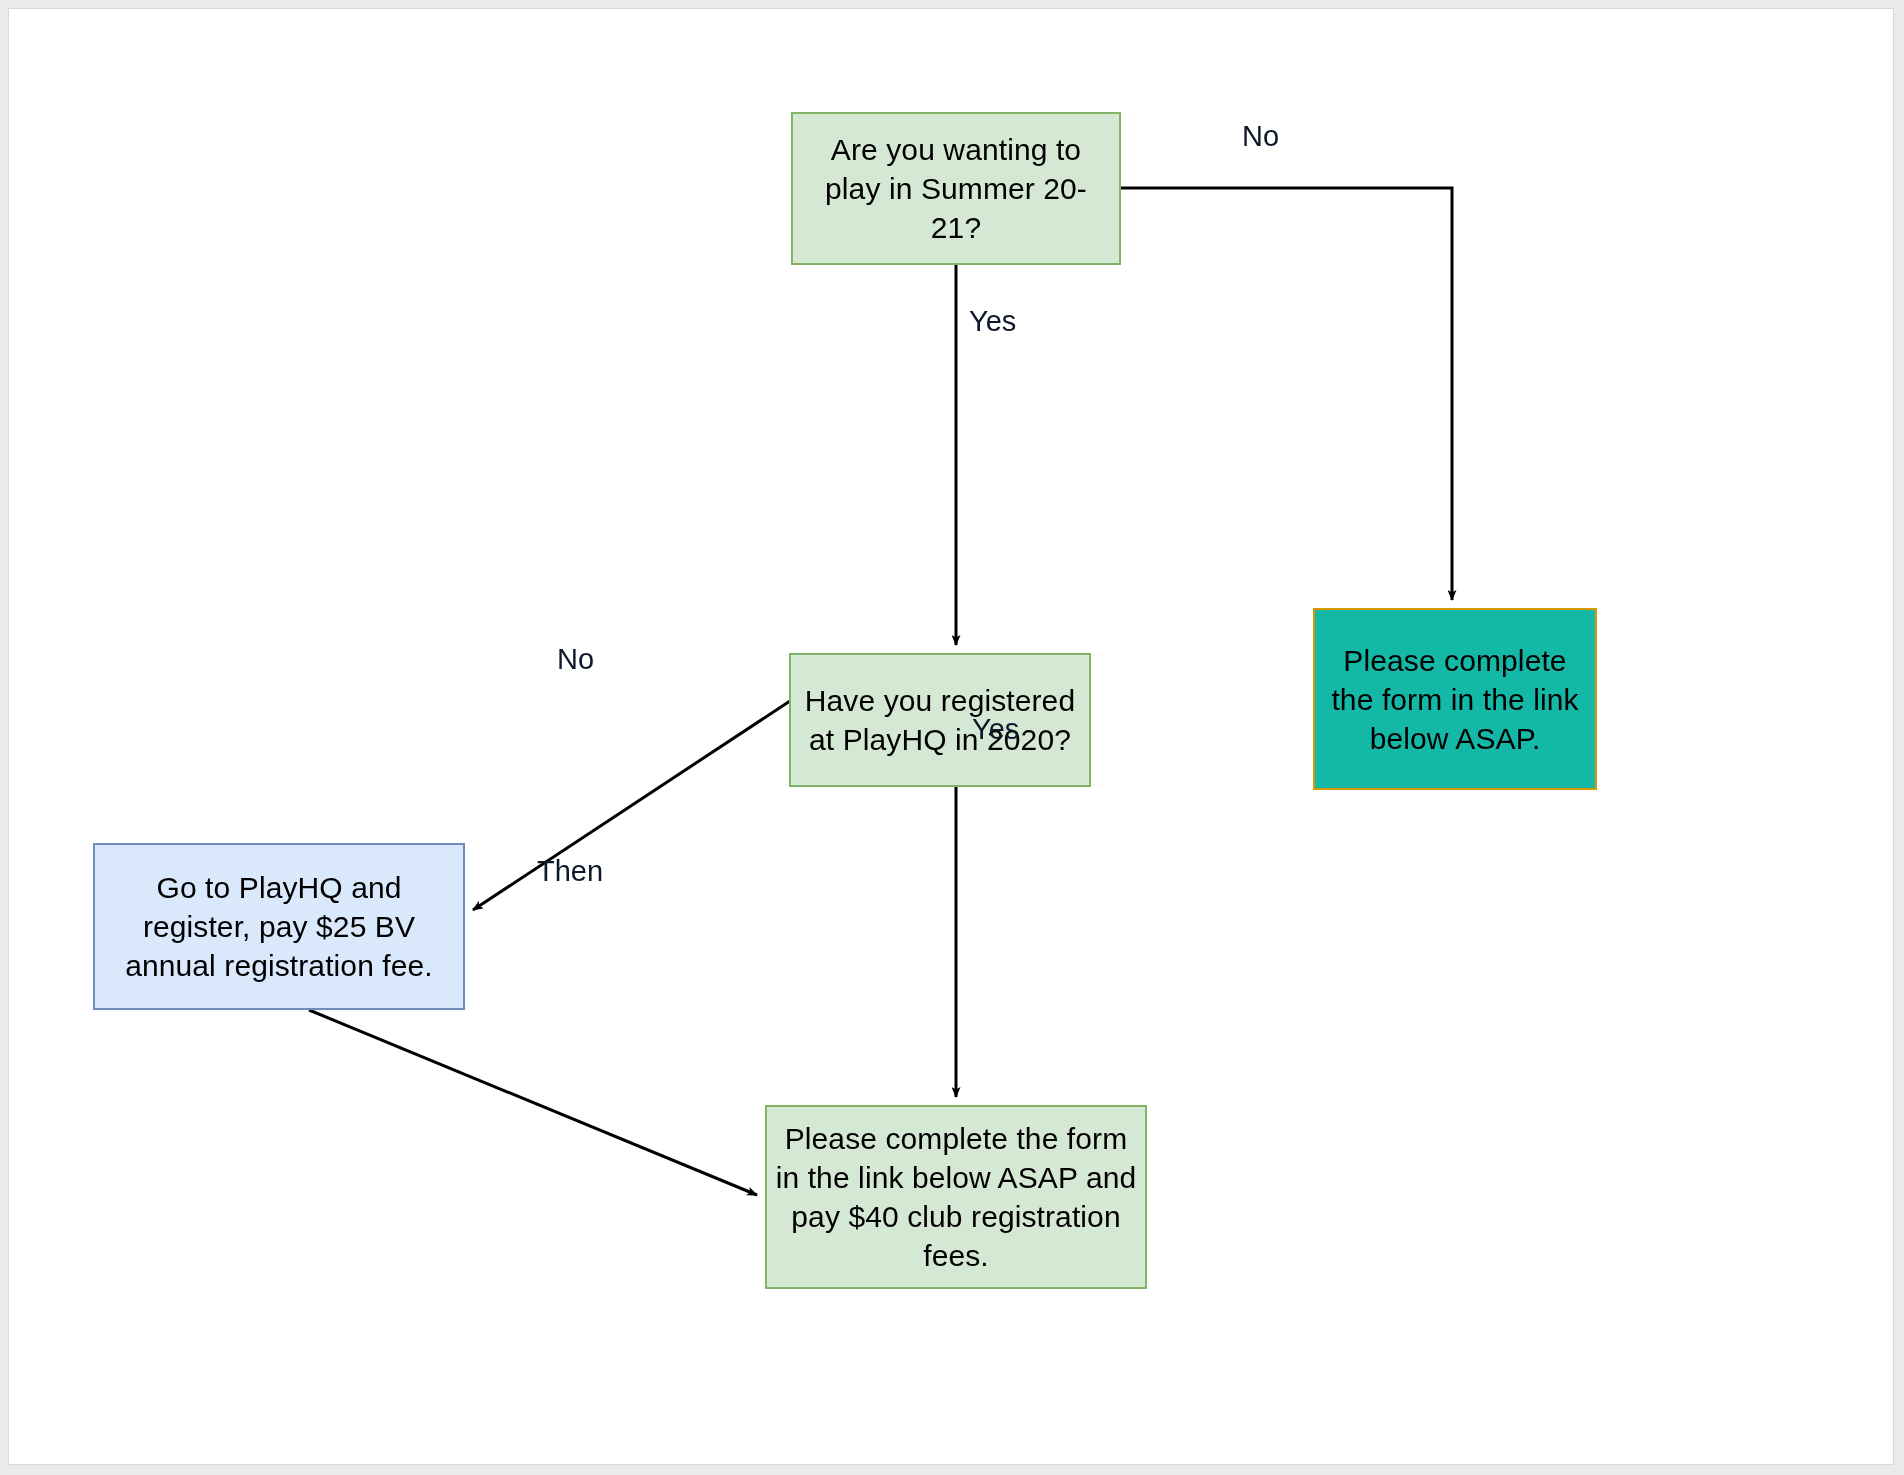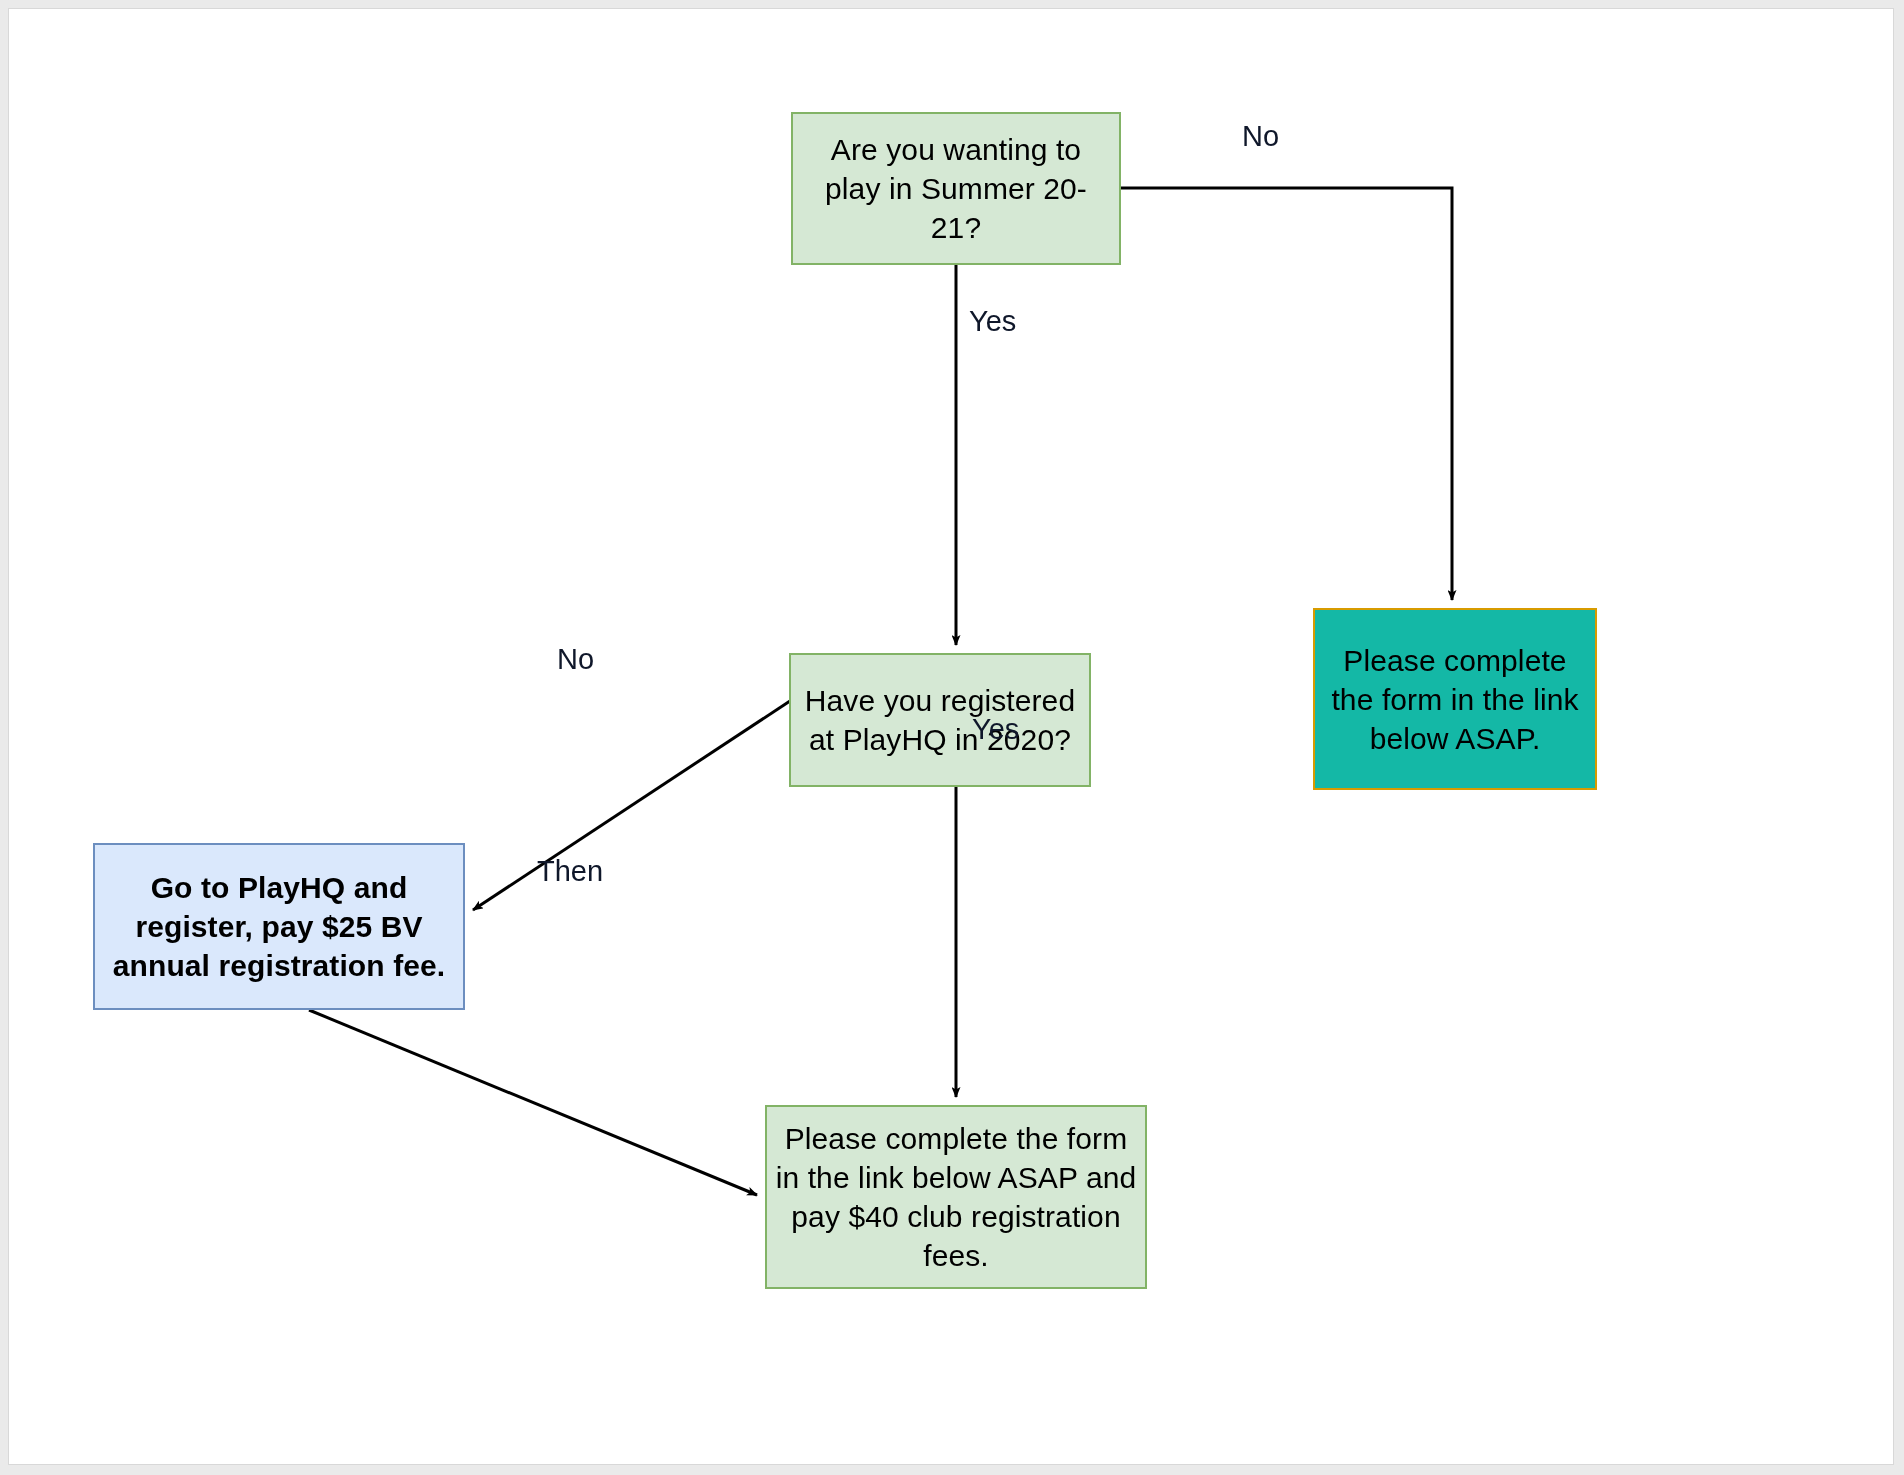--- a/index.html
+++ b/index.html
@@ -79,21 +79,21 @@
     font-size: 29px;
     line-height: 1;
     white-space: nowrap;
     background: transparent;
   }
 
   
   #node-start      { left: 782px;  top: 103px;  width: 330px; height: 153px; }
   #node-registered { left: 780px;  top: 644px;  width: 302px; height: 134px; }
   #node-no-play    { left: 1304px; top: 599px;  width: 284px; height: 182px; }
-  #node-playhq     { left: 84px;   top: 834px;  width: 372px; height: 167px; font-weight: bold; }
+  #node-playhq     { left: 84px;   top: 834px;  width: 372px; height: 167px; }
   #node-complete   { left: 756px;  top: 1096px; width: 382px; height: 184px; padding-left: 8px; }
 
   
   #label-no-top    { left: 1233px; top: 113px; }
   #label-yes-1     { left: 960px;  top: 298px; }
   #label-no-left   { left: 548px;  top: 636px; }
   #label-yes-2     { left: 963px;  top: 706px; }
   #label-then      { left: 528px;  top: 848px; }
 </style>
 </head>

